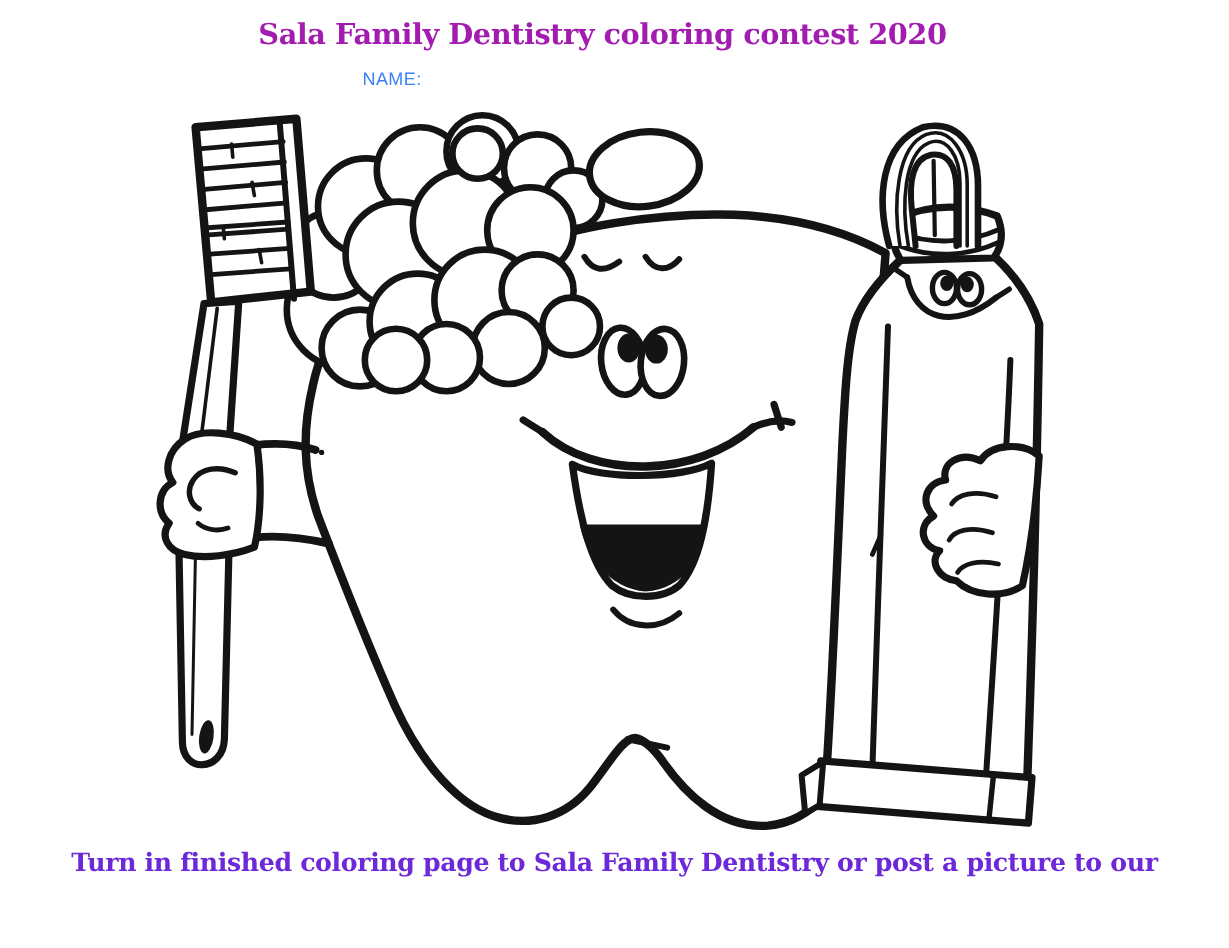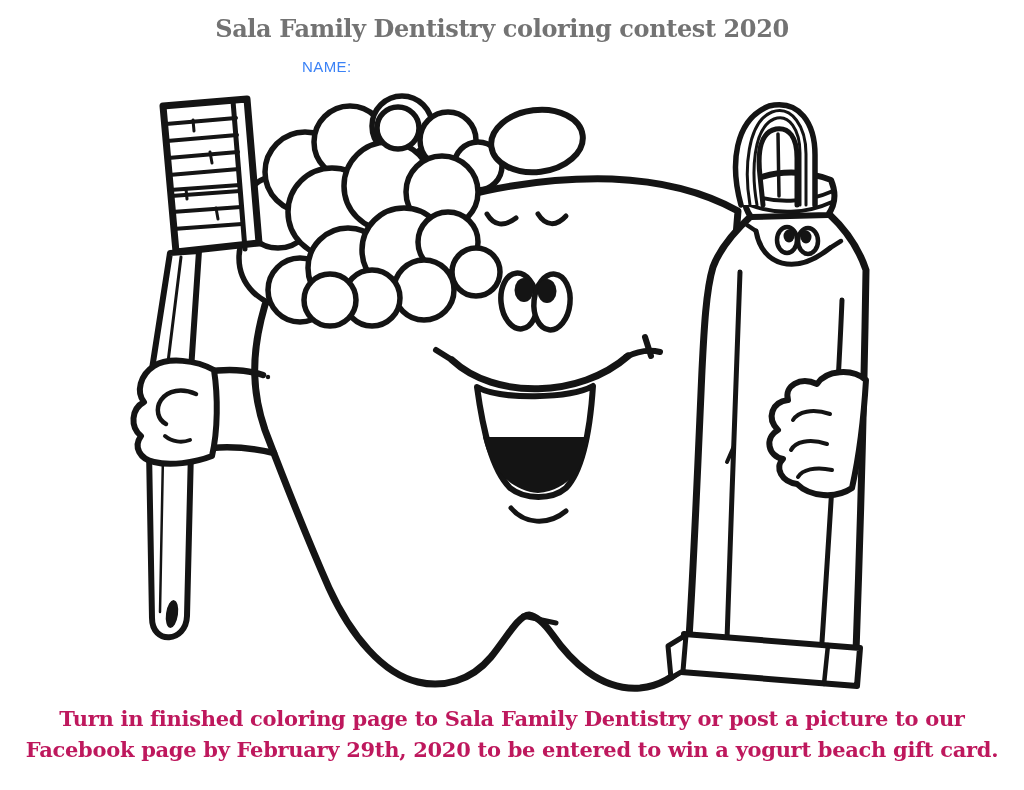--- a/index.html
+++ b/index.html
@@ -12,21 +12,21 @@
     color:#141414;
   }
   .page-title{
     position:absolute;
     top:14px;left:0;right:20px;
     text-align:center;
     font-family:"DejaVu Serif", serif;
     font-weight:bold;
     font-size:24px;
     letter-spacing:-0.4px;
-    color:#737373;
+    color:#a21caf;
   }
   .name-label{
     position:absolute;
     top:58px;left:302px;
     font-family:"Liberation Sans", sans-serif;
     font-size:15px;
     letter-spacing:0.4px;
     color:#3b82f6;
   }
   .illustration{
@@ -35,21 +35,21 @@
   }
   .footer-text{
     position:absolute;
     top:703px;left:0;right:0;
     text-align:center;
     font-family:"DejaVu Serif", serif;
     font-weight:bold;
     font-size:21px;
     line-height:31px;
     letter-spacing:-0.3px;
-    color:#be185d;
+    color:#6d28d9;
   }
   svg .ln{stroke:#141414;fill:none;stroke-linecap:round;stroke-linejoin:round;}
   svg .fw{stroke:#141414;fill:#ffffff;stroke-linecap:round;stroke-linejoin:round;}
   svg .fb{fill:#141414;stroke:none;}
 </style>
 </head>
 <body>
 
 <div class="page-title">Sala Family Dentistry coloring contest 2020</div>
 <div class="name-label">NAME:</div>
@@ -231,14 +231,13 @@
       <path class="ln" stroke-width="4" d="M 830,414 C 812,408 798,412 793,420"></path>
       <path class="ln" stroke-width="4" d="M 827,444 C 809,438 795,442 791,450"></path>
       <path class="ln" stroke-width="4" d="M 832,470 C 815,466 802,470 798,477"></path>
     </g>
   </g>
 </svg>
 </div>
 
 <div class="footer-text">
   <div>Turn in finished coloring page to Sala Family Dentistry or post a picture to our</div>
-  <div>Facebook page by February 29th, 2020 to be entered to win a yogurt beach gift card.</div>
 </div>
 
 </body></html>

